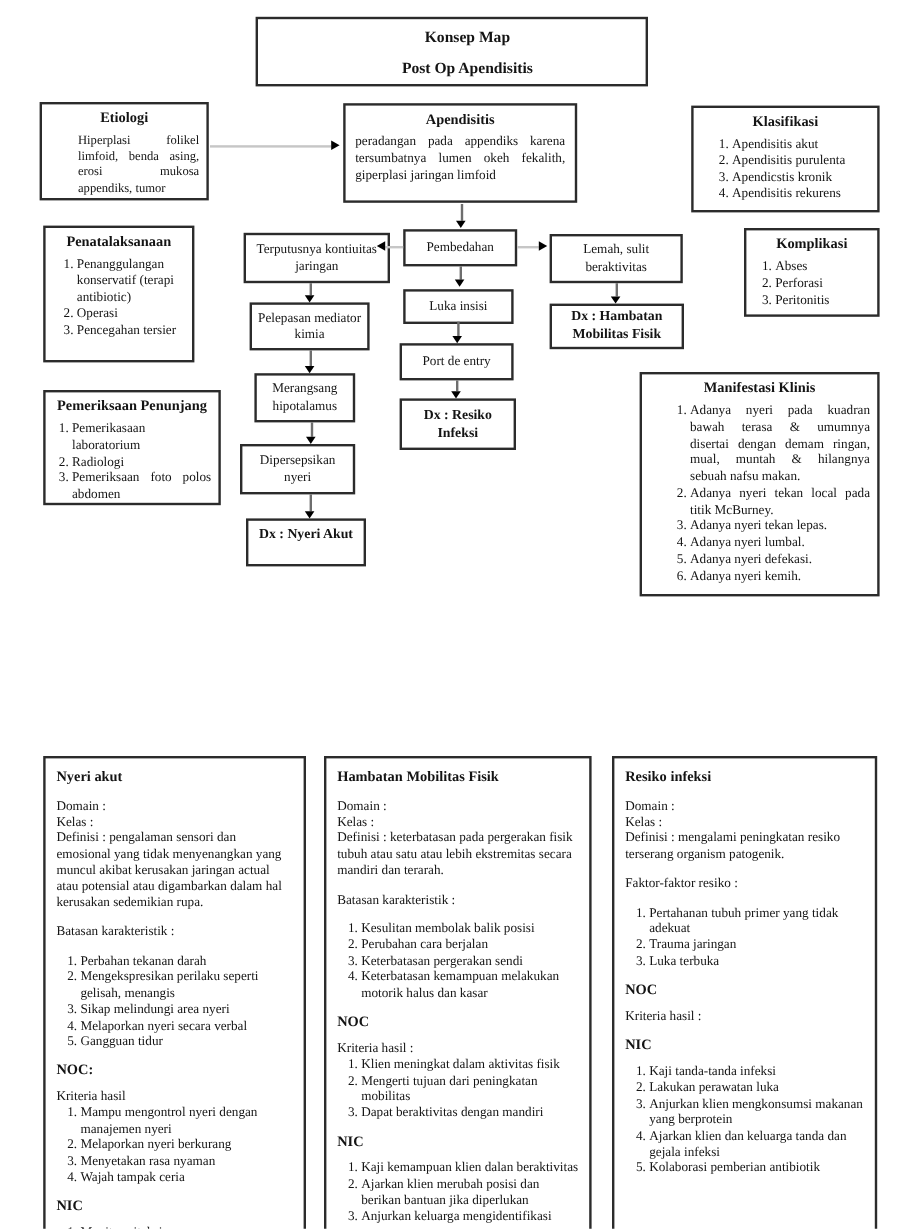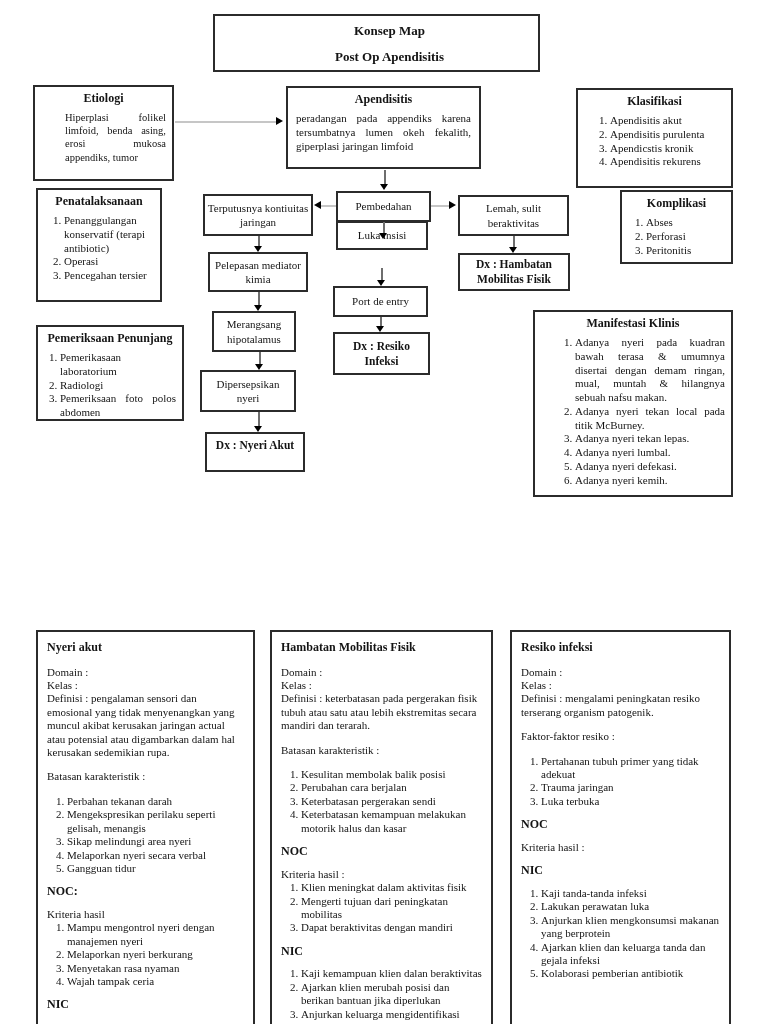--- a/index.html
+++ b/index.html
@@ -19,30 +19,30 @@
   #pemeriksaan ol.num { padding-left:22px; padding-right:6px; text-align:justify; }
   .vline { position:absolute; width:1.5px; background:#6e6e6e; }
   .hline { position:absolute; height:2px; background:#c6c6c6; }
   .ah { position:absolute; width:0; height:0; }
   .ah-down  { border-left:4px solid transparent; border-right:4px solid transparent; border-top:6px solid #000; }
   .ah-right { border-top:4px solid transparent; border-bottom:4px solid transparent; border-left:7px solid #000; }
   .ah-left  { border-top:4px solid transparent; border-bottom:4px solid transparent; border-right:7px solid #000; }
   #title-box { left:213px; top:14px; width:327px; height:58px; text-align:center; padding-top:7px; }
   .t1,.t2 { font-weight:bold; font-size:13px;margin-left:26px; }
   .t2 { margin-top:10px; }
-  #etiologi        { left:33px;  top:85px;  width:141px; height:96px; }
+  #etiologi        { left:33px;  top:85px;  width:141px; height:82px; }
   #apendisitis     { left:286px; top:86px;  width:195px; height:83px; }
-  #klasifikasi     { left:576px; top:88px;  width:157px; height:100px; }
+  #klasifikasi     { left:576px; top:88px;  width:157px; height:89px; }
   #penatalaksanaan { left:36px;  top:188px; width:126px; height:114px; }
-  #terputusnya     { left:203px; top:194px; width:110px; height:42px; }
+  #terputusnya     { left:203px; top:194px; width:122px; height:42px; }
   #pembedahan      { left:336px; top:191px; width:95px;  height:31px; }
   #lemah           { left:458px; top:195px; width:111px; height:41px; }
   #komplikasi      { left:620px; top:190px; width:113px; height:74px; }
   #pelepasan       { left:208px; top:252px; width:100px; height:40px; }
-  #luka-insisi     { left:336px; top:221px; width:92px;  height:29px; }
+  #luka-insisi     { left:336px; top:241px; width:92px;  height:29px; }
   #dx-hambatan     { left:458px; top:253px; width:112px; height:38px; }
   #merangsang      { left:212px; top:311px; width:84px;  height:41px; }
   #port-de-entry   { left:333px; top:286px; width:95px;  height:31px; }
   #manifestasi     { left:533px; top:310px; width:200px; height:187px; }
   #pemeriksaan     { left:36px;  top:325px; width:148px; height:96px; }
   #dipersepsikan   { left:200px; top:370px; width:96px;  height:42px; }
   #dx-resiko       { left:333px; top:332px; width:97px;  height:43px; }
   #dx-nyeri        { left:205px; top:432px; width:100px; height:40px; }
   .ncp { position:absolute; border:2px solid #2b2b2b; background:#fff; padding:8px 9px; font-size:11px; line-height:1.22; overflow:hidden; }
   #col-1 { left:36px;  top:630px; width:219px; height:400px; }

